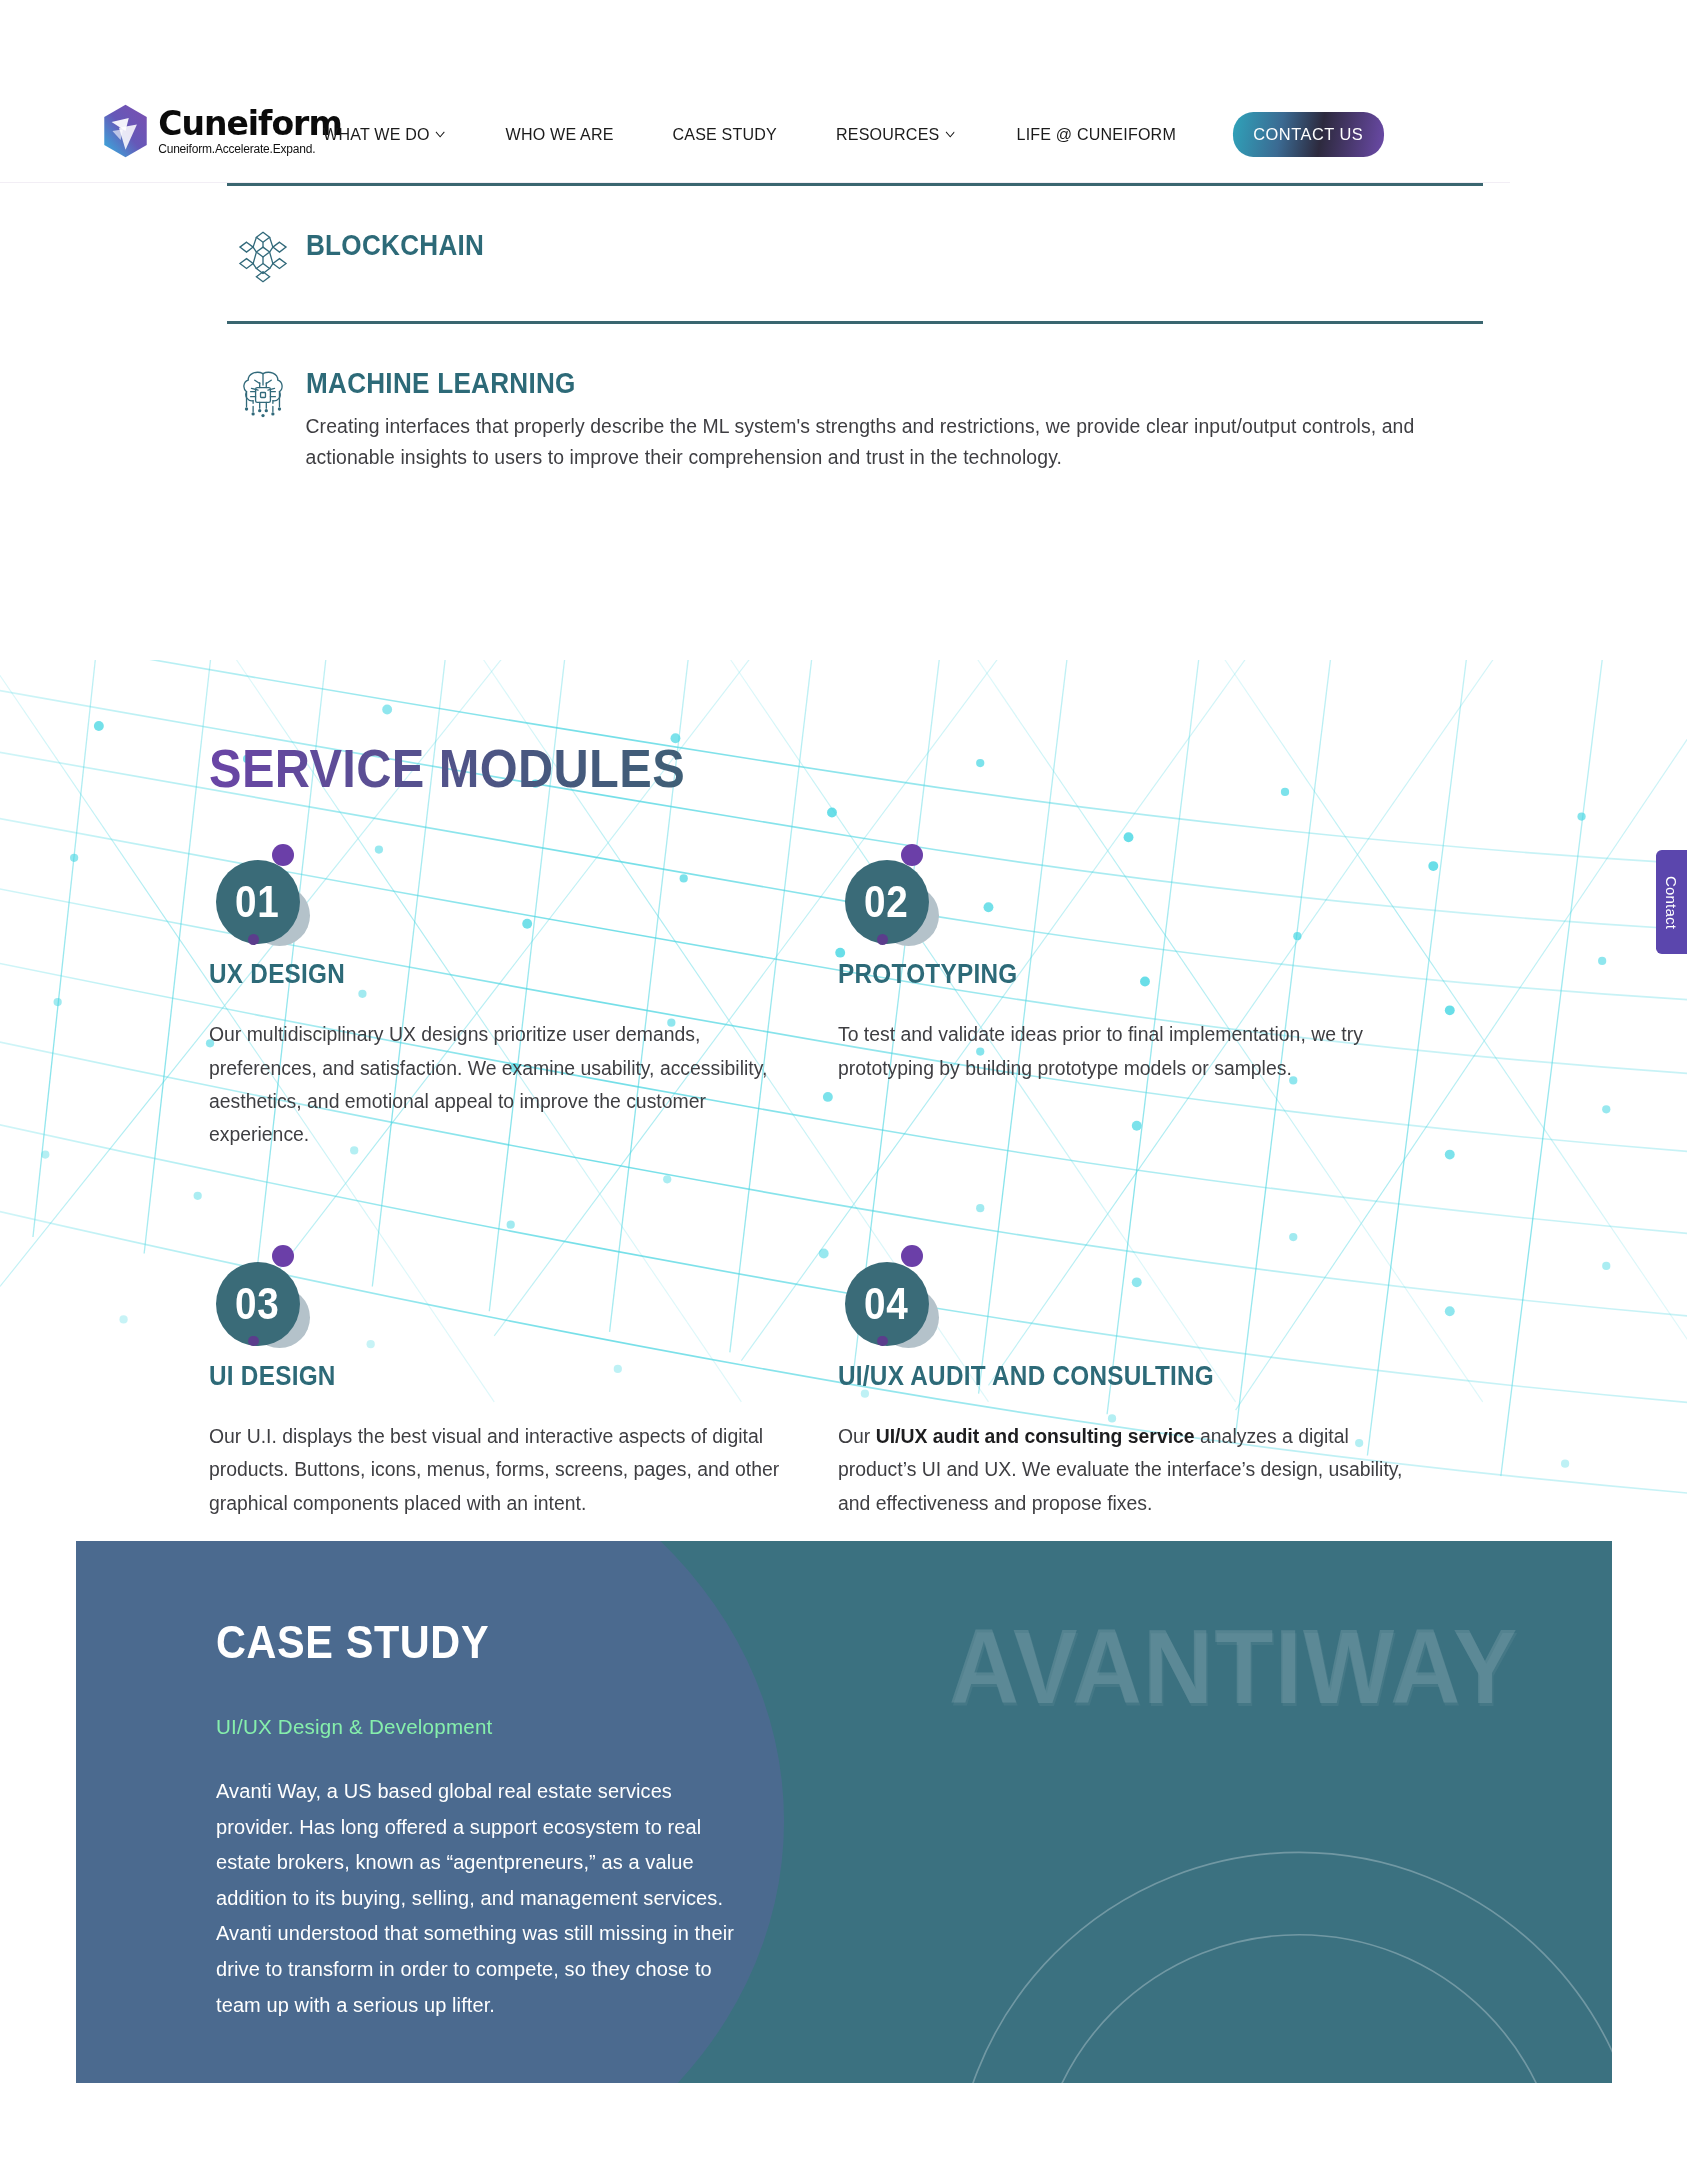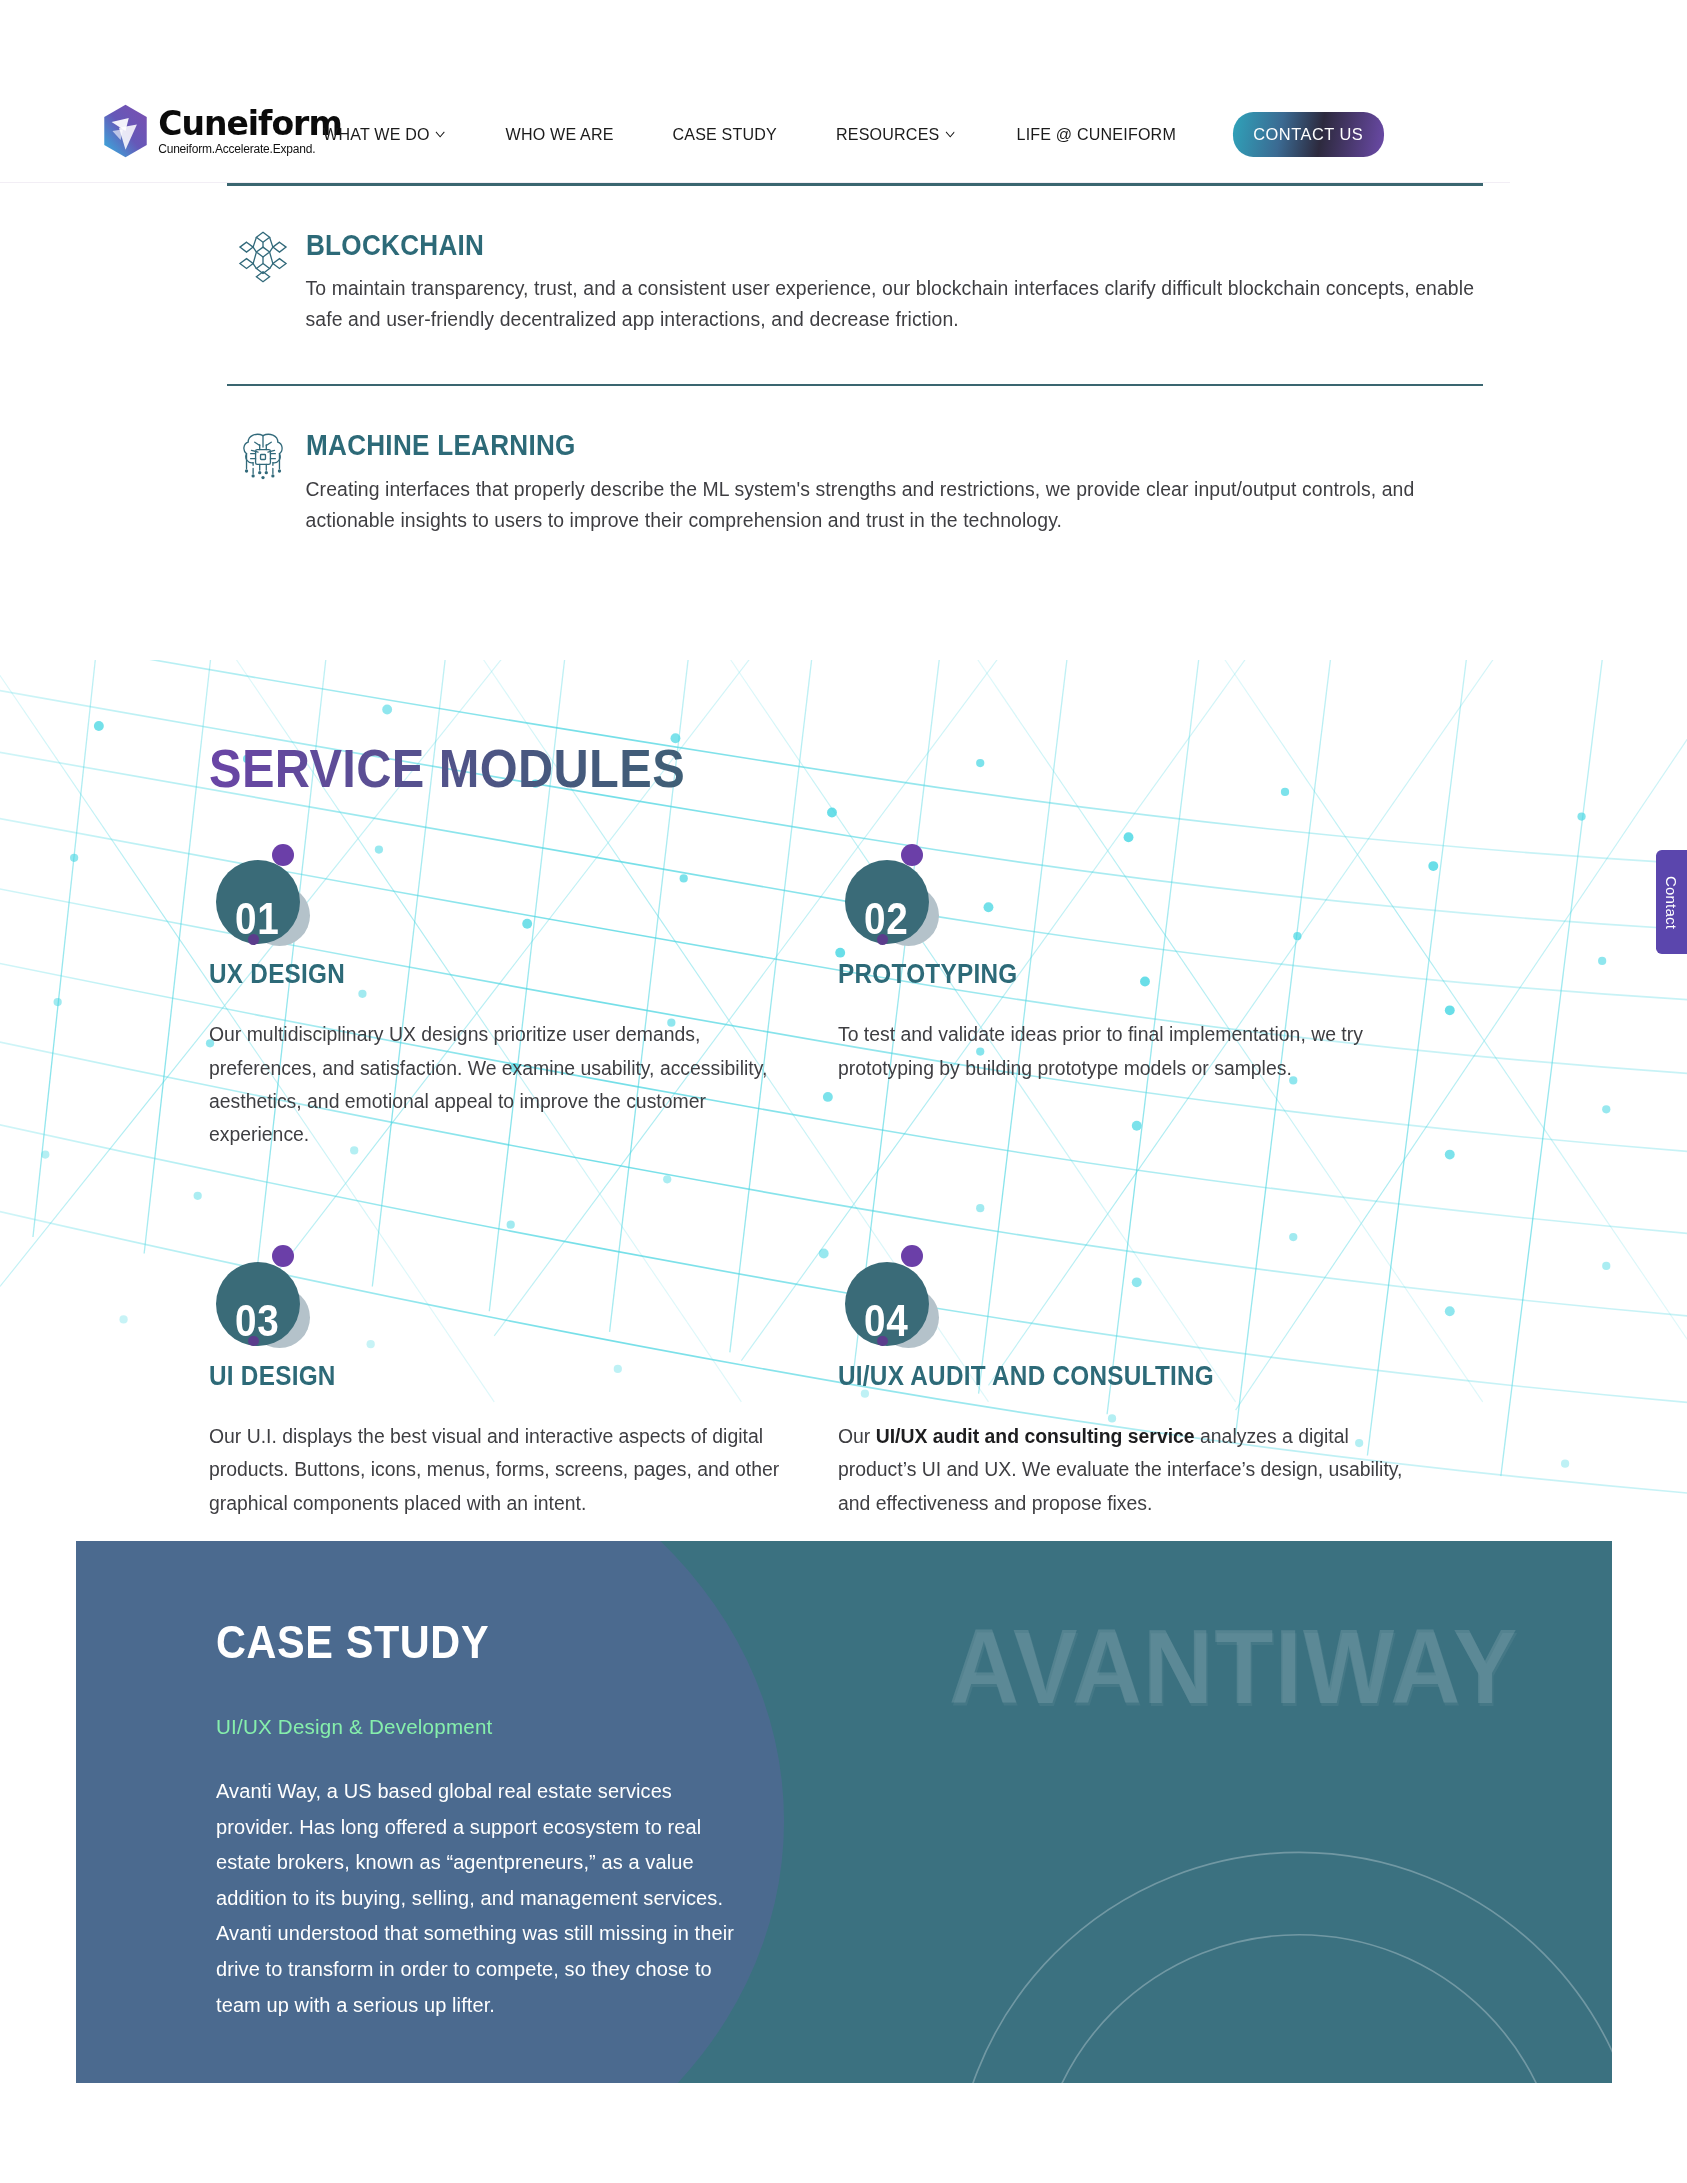--- a/index.html
+++ b/index.html
@@ -98,21 +98,21 @@
   }
   .mod { position:relative; padding-right:49px; }
   .badge-wrap { position:relative; width:99px; height:109px; margin-bottom:8.2px; }
   .badge-shadow {
     position:absolute; left:40px; top:43px; width:61px; height:61px;
     border-radius:50%; background:#b4c2ca;
   }
   .badge-main {
     position:absolute; left:6.6px; top:18px; width:84px; height:84px;
     border-radius:50%; background:#3a6b78;
-    display:flex; align-items:flex-end; justify-content:center;
+    display:flex; align-items:center; justify-content:center;
   }
   .badge-num {
     font-family:"Liberation Sans Narrow","Liberation Sans", sans-serif;
     font-weight:700; font-size:44px; color:#fff; letter-spacing:0.8px;
     transform:scaleX(0.88);
   }
   .dot-top {
     position:absolute; left:63px; top:1.6px; width:22px; height:22px;
     border-radius:50%; background:#6b3fa8;
   }
@@ -246,21 +246,20 @@
           <path d="M54 36 L62 42 L54 48 L46 42 Z"></path>
           <path d="M34 42 L42 48 L34 54 L26 48 Z"></path>
           <path d="M34 52 L42 58 L34 64 L26 58 Z"></path>
           <path d="M26 10 L22 22 M42 10 L46 22 M22 22 L26 28 M46 22 L42 28
                    M22 42 L26 48 M46 42 L42 48 M26 28 L22 42 M42 28 L46 42
                    M34 16 L34 22 M34 34 L34 42 M34 54 L34 52"></path>
         </g>
       </svg>
       <div class="svc-body">
         <div class="svc-title">BLOCKCHAIN</div>
-        <div class="svc-text">To maintain transparency, trust, and a consistent user experience, our blockchain interfaces clarify difficult blockchain concepts, enable safe and user-friendly decentralized app interactions, and decrease friction.</div>
       </div>
     </div>
 
     <div class="svc-rule"></div>
 
     <div class="svc-row">
       <svg class="svc-icon" viewBox="0 0 68 68">
         <g fill="none" stroke="#31697a" stroke-width="1.6" stroke-linecap="round">
           <path d="M34 8 C26 4 16 8 16 16 C10 18 9 26 14 30 C11 36 16 42 22 41 L22 44"></path>
           <path d="M34 8 C42 4 52 8 52 16 C58 18 59 26 54 30 C57 36 52 42 46 41 L46 44"></path>

